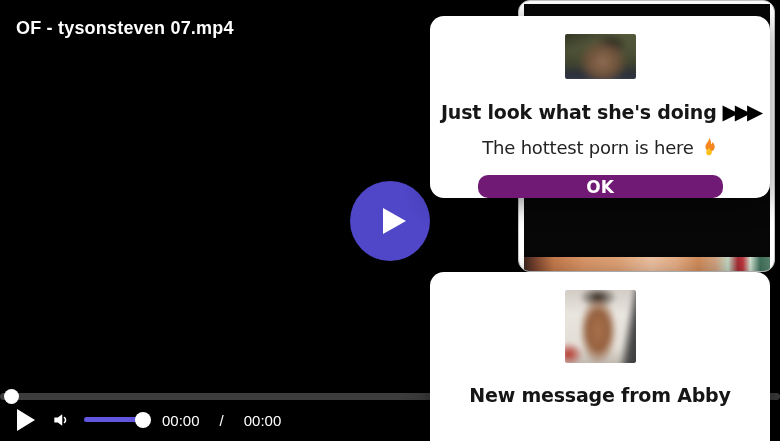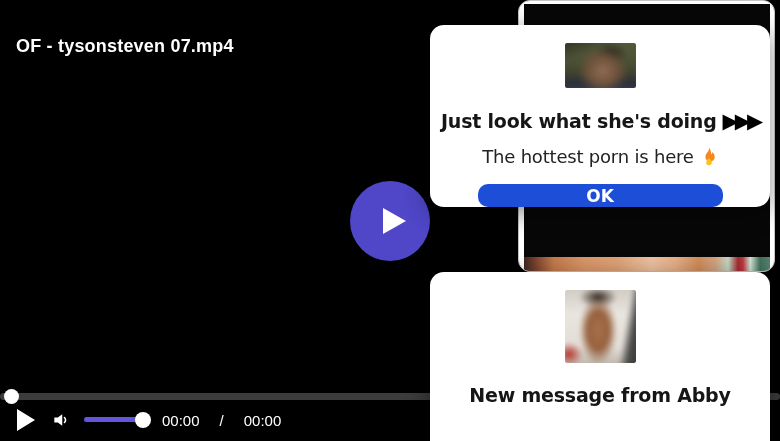--- a/index.html
+++ b/index.html
@@ -4,21 +4,21 @@
 <style>
   html,body{margin:0;padding:0;}
   body{
     width:780px;height:441px;overflow:hidden;position:relative;
     background:#000;
     font-family:"DejaVu Sans",sans-serif;
   }
   
   .player{position:absolute;inset:0;background:#000;}
   .video-title{
-    position:absolute;left:16px;top:36px;
+    position:absolute;left:16px;top:18px;
     color:#fff;font-family:"Liberation Sans",sans-serif;
     font-size:18px;font-weight:700;letter-spacing:.2px;
   }
   .big-play{
     position:absolute;left:350px;top:181px;width:80px;height:80px;
     border-radius:50%;background:#4f46c8;cursor:pointer;
   }
   .big-play .tri{
     position:absolute;left:33px;top:27px;width:0;height:0;
     border-left:23px solid #fff;border-top:13px solid transparent;border-bottom:13px solid transparent;
@@ -54,21 +54,21 @@
       linear-gradient(90deg,#3f2620 0%,#7e4630 5%,#c47a4c 12%,#da9668 24%,#e0a377 38%,
         #eec2a2 52%,#e6ae86 62%,#d18c5a 71%,#d1a584 78%,#c3d8c4 83%,#a52b32 87%,
         #c0393f 89%,#d3e4d4 92%,#3f6f5a 96%,#57806b 100%);
   }
   
   .popup{
     position:absolute;left:430px;width:340px;background:#fff;border-radius:14px;
     box-shadow:0 6px 24px rgba(0,0,0,.45);
     display:flex;flex-direction:column;align-items:center;box-sizing:border-box;
   }
-  .popup-promo{top:25px;height:182px;}
+  .popup-promo{top:16px;height:182px;}
   .popup-message{top:272px;height:190px;}
   .thumb{
     width:71px;height:73px;margin-top:18px;border-radius:2px;overflow:hidden;position:relative;
   }
   .thumb .thumb-fill{position:absolute;inset:-4px;filter:blur(2px);}
   .thumb-webcam .thumb-fill{
     background:
       linear-gradient(160deg,rgba(0,0,0,.5) 0%,rgba(0,0,0,0) 30%),
       radial-gradient(ellipse 32% 44% at 53% 60%,#8d6d52 0%,#70533c 55%,rgba(0,0,0,0) 100%),
       radial-gradient(ellipse 28% 30% at 63% 28%,#29241e 0%,rgba(0,0,0,0) 75%),
@@ -82,25 +82,25 @@
       radial-gradient(ellipse 20% 16% at 10% 84%,#b33026 0%,rgba(0,0,0,0) 90%),
       linear-gradient(180deg,#cfc9c2 0%,#e9e5df 35%,#e3ded7 75%,#b9b2a8 100%);
   }
   .popup-heading{
     margin-top:21px;color:#161616;font-size:19px;font-weight:700;letter-spacing:-.2px;
     display:flex;align-items:center;gap:6px;white-space:nowrap;
   }
   .heading-arrows{letter-spacing:-4px;font-size:21px;color:#000;}
   .popup-subtext{
     margin-top:13px;color:#232323;font-size:18px;letter-spacing:-.2px;
-    display:flex;align-items:center;gap:6px;white-space:nowrap;
+    display:flex;align-items:flex-start;gap:6px;white-space:nowrap;
   }
   .ok-button{
     margin-top:17px;width:245px;height:35px;border:none;border-radius:10px;
-    background:#1d4ed8;color:#fff;font-family:"DejaVu Sans",sans-serif;
+    background:#701a75;color:#fff;font-family:"DejaVu Sans",sans-serif;
     font-size:17px;font-weight:700;cursor:pointer;
   }
   .fire-icon{width:18px;height:20px;display:inline-block;}
 </style>
 </head>
 <body>
 
 <div class="player">
   <div class="video-title">OF - tysonsteven 07.mp4</div>
 

